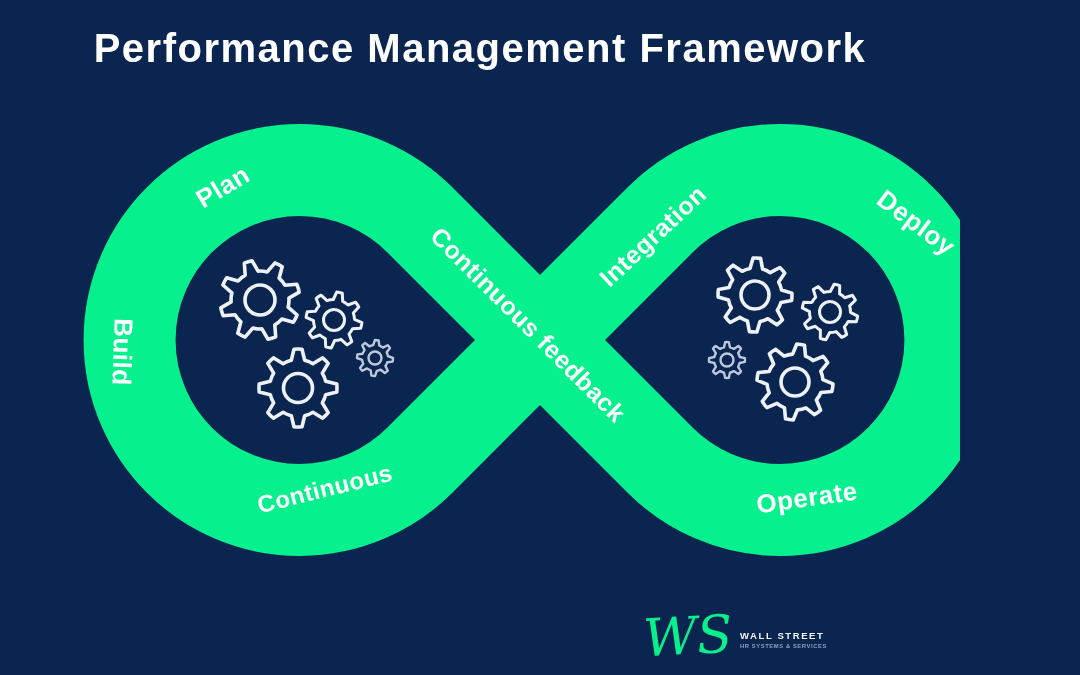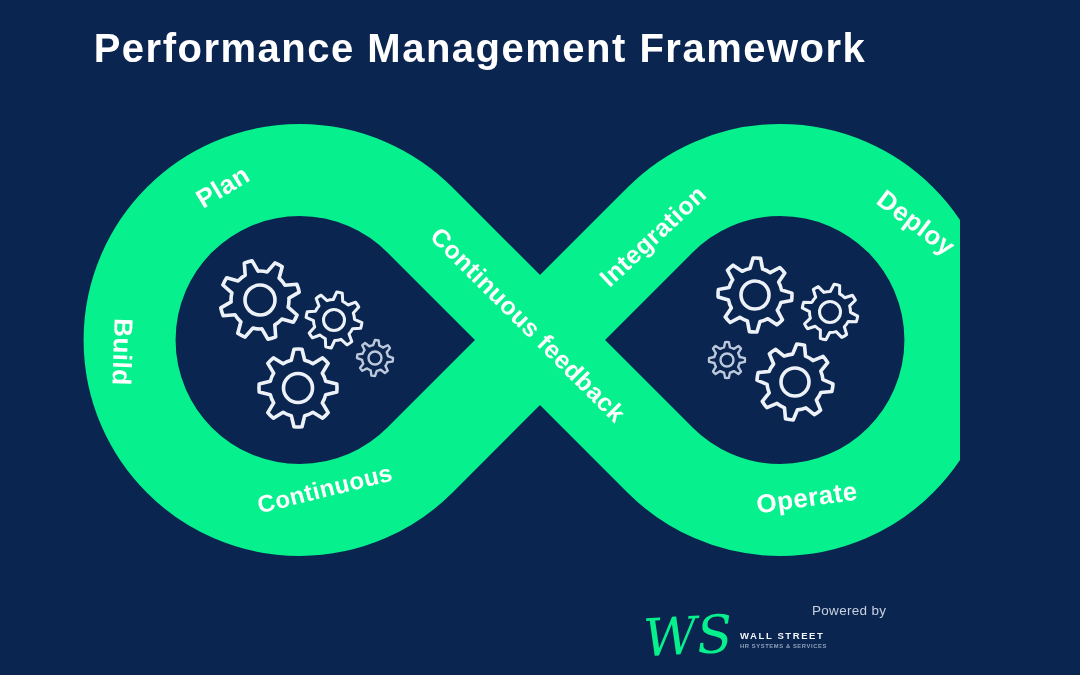--- a/index.html
+++ b/index.html
@@ -93,17 +93,16 @@
   <div class="lbl lbl-deploy">Deploy</div>
   <div class="lbl lbl-operate">Operate</div>
 
   <div class="footer">
     <div class="ws-script">WS</div>
     <div class="brand-block">
       <div class="brand-name">WALL STREET</div>
       <div class="brand-tagline">HR SYSTEMS &amp; SERVICES</div>
     </div>
     <div class="powered-block">
-      <div class="powered-by">Powered by</div>
     </div>
   </div>
 
 </div>
 
 </body></html>

